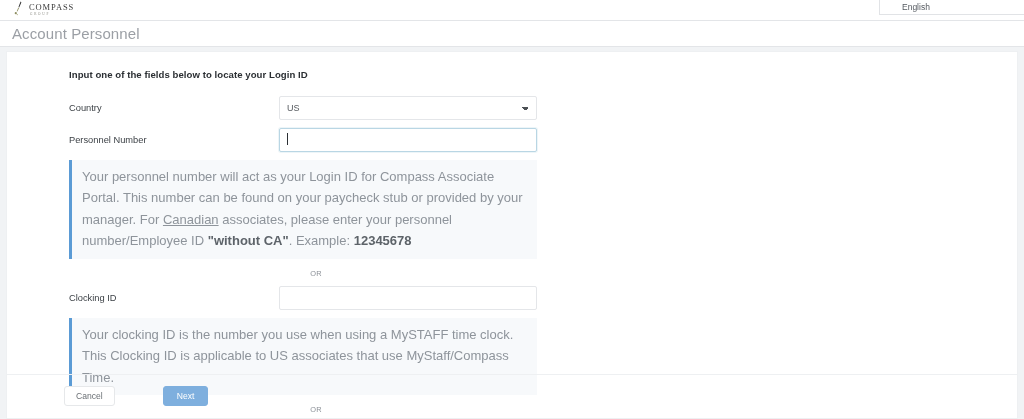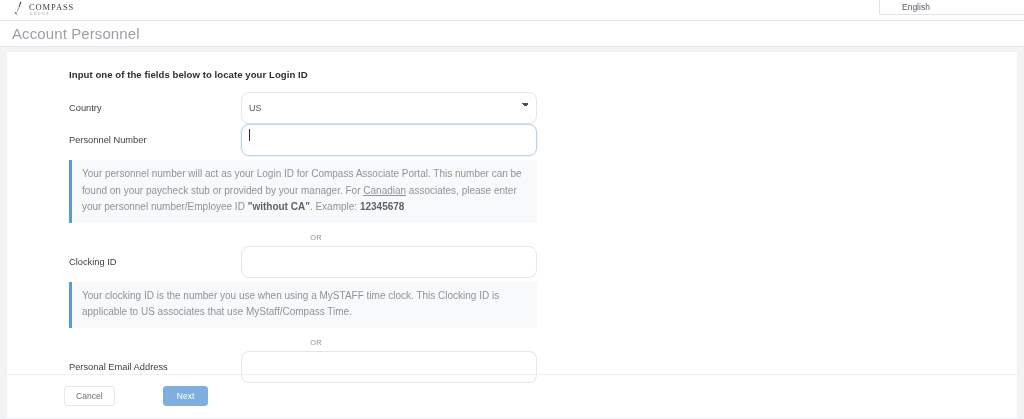--- a/index.html
+++ b/index.html
@@ -118,34 +118,35 @@
     color: #2b2f33;
     margin: 3px 0 17px 0;
     letter-spacing: 0.05px;
   }
 
   .field-row {
     display: flex;
     align-items: center;
     height: 22px;
     margin-bottom: 0;
+    gap: 38px;
   }
   .field-label {
     width: 172px;
     flex: none;
     font-size: 9.3px;
     color: #3a3f44;
   }
   .field-control { flex: 1; }
 
   select.ctl, input.ctl {
     width: 100%;
-    height: 32px;
+    height: 24px;
     border: 1px solid #e4e6e9;
-    border-radius: 8px;
+    border-radius: 2px;
     background: #ffffff;
     font-family: "Liberation Sans", sans-serif;
     font-size: 9px;
     color: #55595e;
     padding: 0 7px;
     outline: none;
   }
   select.ctl {
     -webkit-appearance: none;
     appearance: none;
@@ -173,21 +174,21 @@
     width: 1px;
     height: 12px;
     background: #2b2f33;
   }
 
   .note {
     margin-top: 9px;
     background: #f7f9fb;
     border-left: 3px solid #5b9bd5;
     padding: 6px 10px 7px 10px;
-    font-size: 10px;
+    font-size: 13px;
     line-height: 1.65;
     color: #8e949b;
   }
   .note b { color: #5d6369; font-weight: bold; }
   .note u { text-decoration: underline; }
 
   .or-sep {
     text-align: center;
     font-size: 7.4px;
     color: #8b9097;

